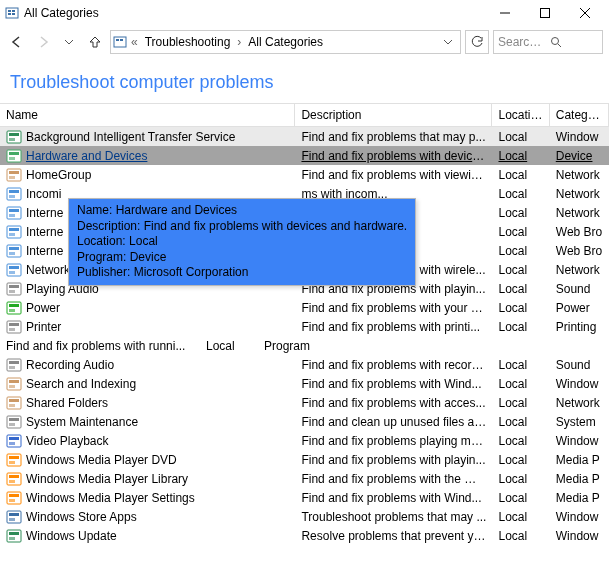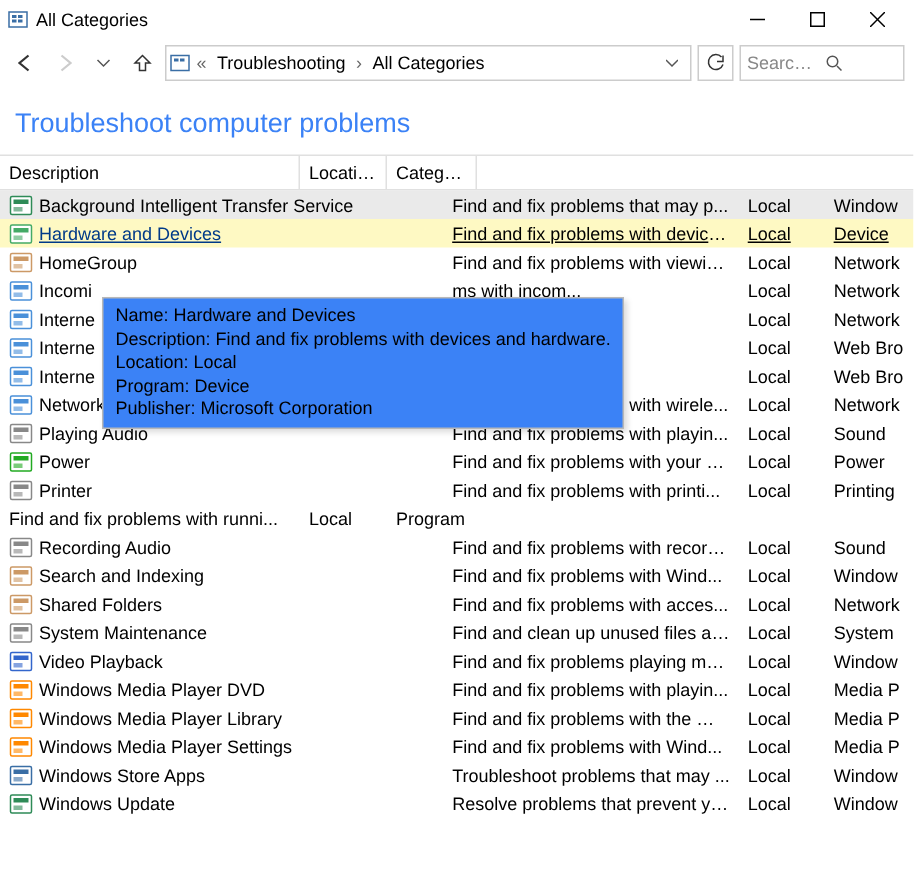--- a/index.html
+++ b/index.html
@@ -26,21 +26,21 @@
   
   .table { width: 100%; }
   .thead { display: flex; border-top: 1px solid #e0e0e0; border-bottom: 1px solid #e0e0e0; }
   .th { padding: 4px 6px; border-right: 1px solid #e0e0e0; white-space: nowrap; overflow: hidden; text-overflow: ellipsis; }
   .col-name { width: 300px; }
   .col-desc { width: 200px; }
   .col-loc  { width: 58px; }
   .col-cat  { width: 60px; }
   .tbody { }
   .tr { display: flex; align-items: center; height: 19px; }
-  .tr.highlight { background: #fef9c3; }
+  .tr.highlight { background: #a3a3a3; }
   .tr.selected { background: #eaeaea; }
   .td { padding: 0 6px; white-space: nowrap; overflow: hidden; text-overflow: ellipsis; }
   .td.name { display: flex; align-items: center; gap: 4px; }
   .td.name .iicon { width: 16px; height: 16px; flex-shrink: 0; }
   .tr.highlight .td a { text-decoration: underline; }
   a.itemlink { color: #000; text-decoration: none; }
   .tr.highlight a.itemlink { color: #003a88; }
   
   .tooltip { position: absolute; left: 68px; top: 198px; background: #3b82f6; border: 1px solid #b8b8b8; padding: 4px 8px; box-shadow: 2px 2px 4px rgba(0,0,0,0.15); z-index: 5; font-size: 12px; line-height: 1.3; }
   .container { position: relative; }
@@ -133,20 +133,21 @@
             <line x1="8" y1="8" x2="11" y2="11" stroke="#555"></line>
           </svg>
         </span>
     </div>
   </div>
 
   <h1 class="page-title">Troubleshoot computer problems</h1>
 
   <div class="table">
     <div class="thead">
+      <div class="th col-name">Name</div>
       <div class="th col-desc">Description</div>
       <div class="th col-loc">Location</div>
       <div class="th col-cat">Category</div>
     </div>
     <div class="tbody" id="tbody">
         <div class="tr selected">
           <div class="td name col-name">
             <span class="iicon">
               <svg width="16" height="16">
                 <rect x="1" y="2" width="14" height="12" rx="1" fill="#fff" stroke="#2e8b57"></rect>

